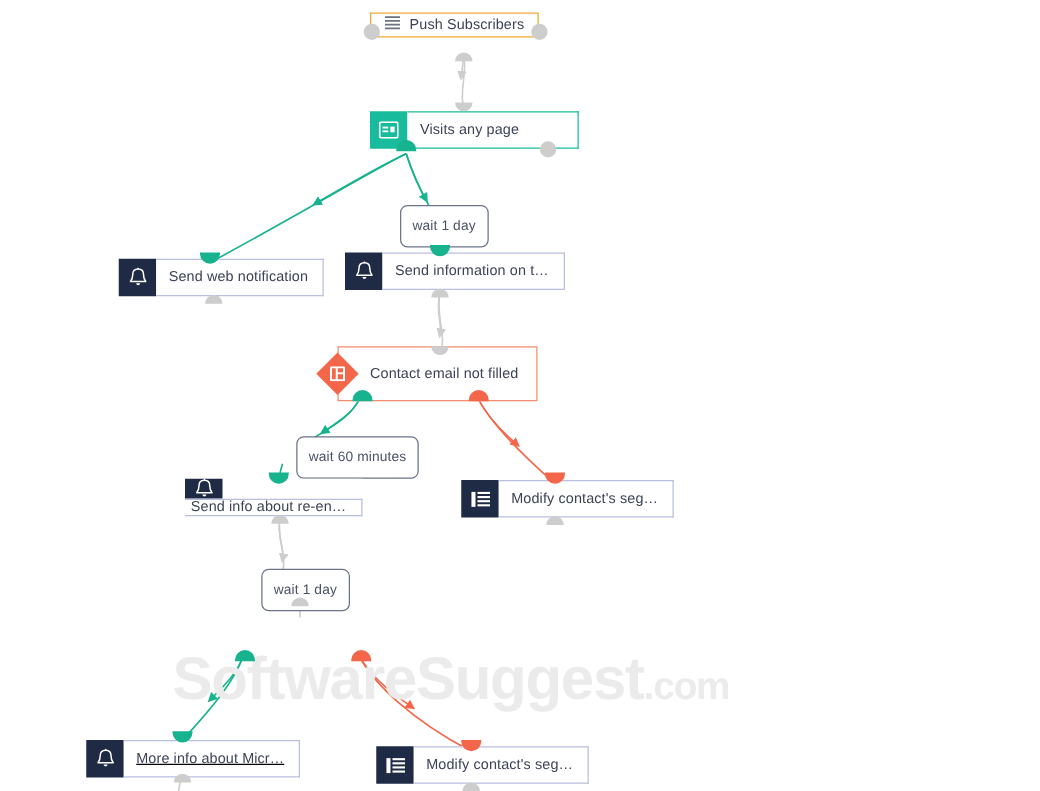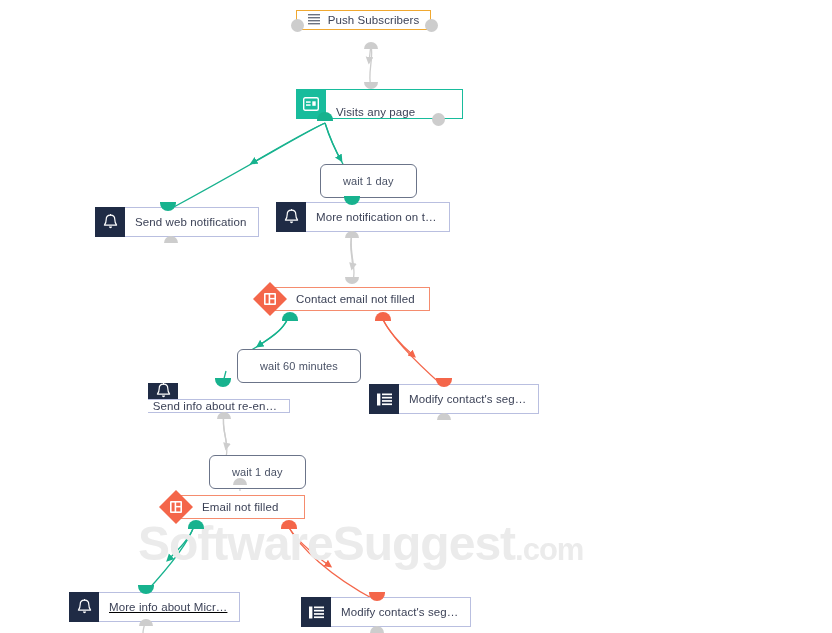--- a/index.html
+++ b/index.html
@@ -71,21 +71,21 @@
   }
   .node.root .glyph-list { margin-right: 8px; }
   .node.root .node-label { padding: 0; }
 
   
   .node.trigger .node-icon { background: #18bc9c; }
   .node.trigger .node-body {
     border: 1px solid #18bc9c;
     border-left: none;
     background: #fff;
-    display: flex; align-items: flex-end;
+    display: flex; align-items: center;
     flex: 1;
   }
 
   
   .node.action .node-icon { background: #1f2b45; }
   .node.action .node-body {
     border: 1px solid #b9bfe0;
     border-left: none;
     background: #fff;
     display: flex; align-items: center;
@@ -115,36 +115,36 @@
   .node.condition .diamond-glyph {
     position: absolute;
     left: 11px; top: 11px;
     width: 12px; height: 12px;
     z-index: 4;
   }
   .node.condition .cond-body {
     margin-left: 17px;
     border: 1px solid #f58c6e;
     background: #fff;
-    height: 24px;
+    height: 44px;
     display: flex; align-items: center;
     padding-left: 25px;
     padding-right: 14px;
     flex: 1;
   }
   .node.condition .node-label { padding: 0; }
 
   
   .node.wait {
     height: 34px;
     border: 1px solid #6b7489;
     border-radius: 6px;
     background: #fff;
     align-items: center;
-    padding: 0 22px;
+    padding: 0 9px;
   }
   .node.wait .node-label {
     padding: 0;
     font-size: 11px;
     color: #4a5266;
   }
 
   
   .handle {
     position: absolute;
@@ -299,21 +299,21 @@
   <div class="handle teal-half-b" style="left:344px; top:196px;"></div>
   <div class="node action" style="left:276px; top:202px; width:142px;">
     <div class="node-icon">
       <svg width="15" height="16" viewBox="0 0 15 16">
         <path d="M7.5 1.2 C4.6 1.2 3.2 3.1 3.2 5.5 C3.2 8.6 2.1 10.2 1.4 11.1 L13.6 11.1 C12.9 10.2 11.8 8.6 11.8 5.5 C11.8 3.1 10.4 1.2 7.5 1.2 Z" fill="none" stroke="#fff" stroke-width="1.2" stroke-linejoin="round"></path>
         <path d="M5.9 12.6 C6.1 13.6 6.7 14.2 7.5 14.2 C8.3 14.2 8.9 13.6 9.1 12.6 Z" fill="#fff"></path>
         <rect x="7" y="0" width="1.1" height="1.6" fill="#fff"></rect>
       </svg>
     </div>
     <div class="node-body">
-      <span class="node-label">More notification on t…</span>
+      <span class="node-label">Send information on t…</span>
     </div>
   </div>
   <div class="handle gray-half-t" style="left:345px; top:231px;"></div>
 
   <div class="handle gray-half-b" style="left:345px; top:277px;"></div>
   <div class="node condition" style="left:253px; top:283px; width:150px;">
     <div class="diamond-wrap">
       <div class="diamond"></div>
       <svg class="diamond-glyph" viewBox="0 0 12 12">
         <rect x="0" y="0" width="12" height="12" rx="1" fill="#fff"></rect>
@@ -363,34 +363,20 @@
       <span class="node-label">Modify contact's seg…</span>
     </div>
   </div>
   <div class="handle gray-half-t" style="left:437px; top:413px;"></div>
 
   <div class="node wait" style="left:209px; top:455px;">
     <span class="node-label">wait 1 day</span>
   </div>
   <div class="handle gray-half-t" style="left:233px; top:478px;"></div>
 
-  <div class="node condition" style="left:159px; top:491px; width:146px;">
-    <div class="diamond-wrap">
-      <div class="diamond"></div>
-      <svg class="diamond-glyph" viewBox="0 0 12 12">
-        <rect x="0" y="0" width="12" height="12" rx="1" fill="#fff"></rect>
-        <rect x="1.6" y="1.6" width="3" height="8.8" fill="#f4664a"></rect>
-        <rect x="6.2" y="1.6" width="4.2" height="3.3" fill="#f4664a"></rect>
-        <rect x="6.2" y="6.4" width="4.2" height="4" fill="#f4664a"></rect>
-      </svg>
-    </div>
-    <div class="cond-body">
-      <span class="node-label">Email not filled</span>
-    </div>
-  </div>
   <div class="handle teal-half-t" style="left:188px; top:520px;"></div>
   <div class="handle coral-half-t" style="left:281px; top:520px;"></div>
 
   <div class="handle teal-half-b" style="left:138px; top:585px;"></div>
   <div class="node action" style="left:69px; top:592px; width:142px;text-decoration:underline;">
     <div class="node-icon">
       <svg width="15" height="16" viewBox="0 0 15 16">
         <path d="M7.5 1.2 C4.6 1.2 3.2 3.1 3.2 5.5 C3.2 8.6 2.1 10.2 1.4 11.1 L13.6 11.1 C12.9 10.2 11.8 8.6 11.8 5.5 C11.8 3.1 10.4 1.2 7.5 1.2 Z" fill="none" stroke="#fff" stroke-width="1.2" stroke-linejoin="round"></path>
         <path d="M5.9 12.6 C6.1 13.6 6.7 14.2 7.5 14.2 C8.3 14.2 8.9 13.6 9.1 12.6 Z" fill="#fff"></path>
         <rect x="7" y="0" width="1.1" height="1.6" fill="#fff"></rect>

